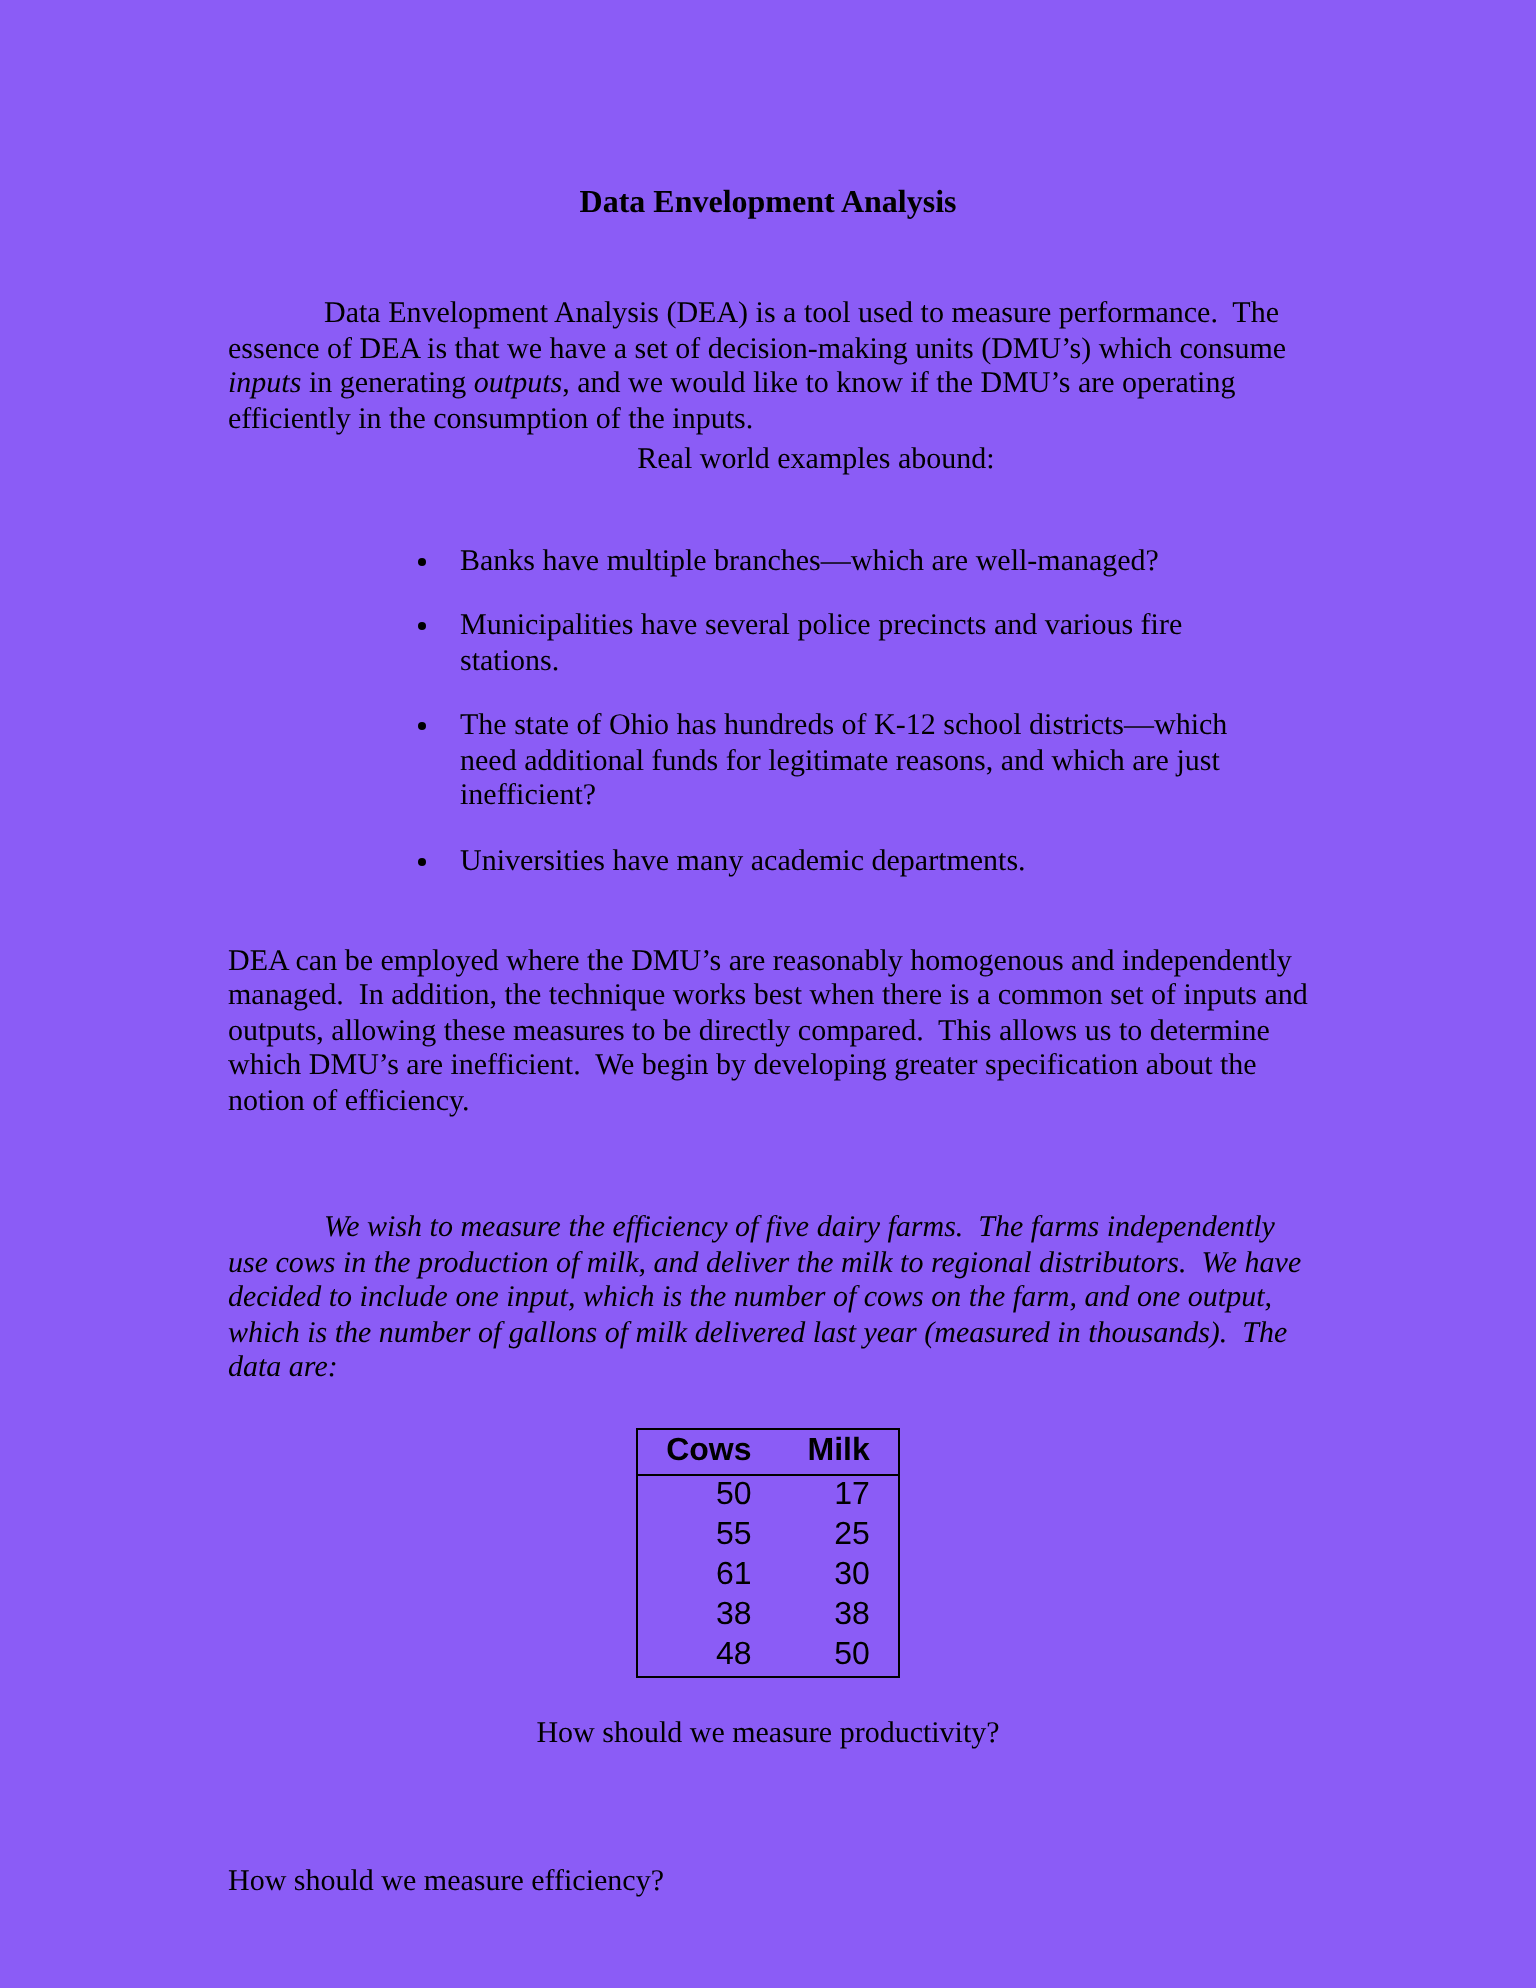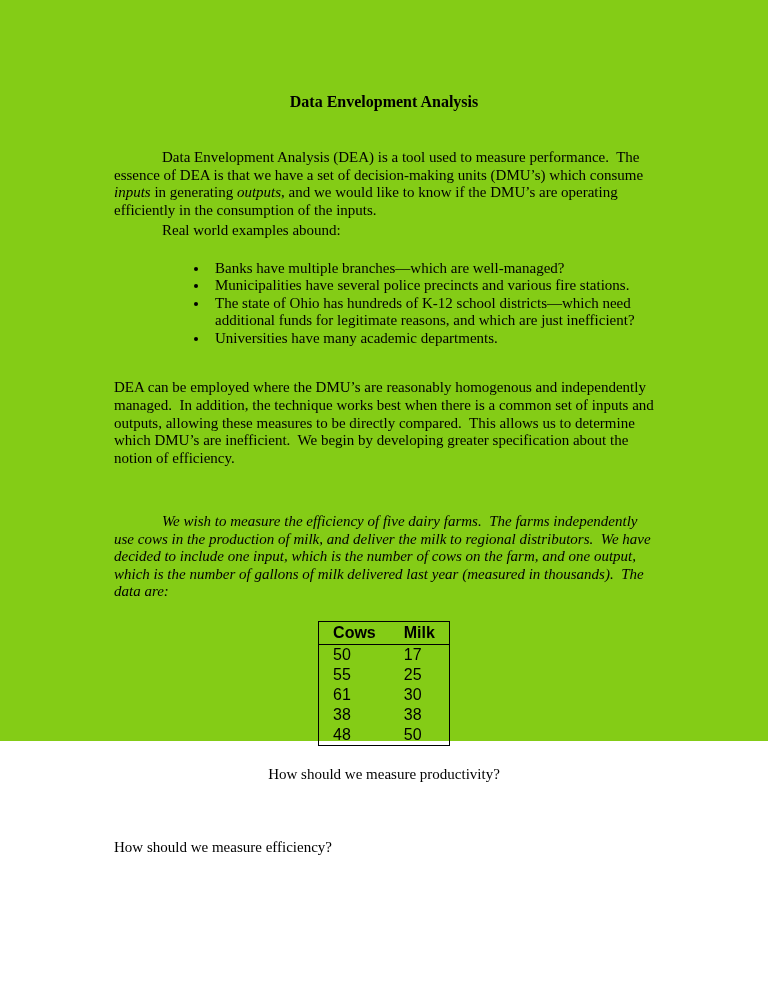--- a/index.html
+++ b/index.html
@@ -11,49 +11,49 @@
     width: 768px;
     height: 994px;
     font-family: "Liberation Serif", serif;
     font-size: 15px;
     color: #000000;
     overflow: hidden;
   }
   .page {
     box-sizing: border-box;
     width: 768px;
-    height: 741px;
+    height: 994px;
     padding: 93px 114px 0 114px;
-    background: #84cc16;
+    background: #8b5cf6;
   }
   .title {
     text-align: center;
     font-weight: bold;
     font-size: 16px;
     margin: 0 0 38px 0;
   }
   p {
     margin: 0;
     line-height: 1.17;
     white-space: pre-wrap;
   }
   .indent-first {
     text-indent: 48px;
   }
   .p-intro { margin-bottom: 3px; }
-  .p-lead  { margin-bottom: 20px; }
+  .p-lead  { margin-bottom: 33px; text-align: center; }
   ul.bullets {
     margin: 0 0 32px 0;
     padding-left: 95px;
     list-style-type: disc;
   }
   ul.bullets li {
     line-height: 1.17;
     padding-left: 6px;
-    margin: 0;
+    margin: 15px;
   }
   .p-body { margin-bottom: 46px; }
   .h-example {
     font-weight: bold;
     text-decoration: underline;
     margin: 0 0 11px 0;
     line-height: 1.17;
   }
   .p-example { margin-bottom: 20px; font-style: italic; }
   table.data-table {
@@ -64,21 +64,21 @@
     border: 1.5px solid #000000;
   }
   table.data-table th {
     font-weight: bold;
     border-bottom: 1px solid #000000;
     padding: 2px 14px 2px 14px;
     text-align: center;
   }
   table.data-table td {
     padding: 1px 14px;
-    text-align: left;
+    text-align: right;
   }
   .q1 { margin-bottom: 56px; text-align: center; }
   .q2 { margin-bottom: 0; }
   em { font-style: italic; }
 </style>
 </head>
 <body>
 
 <div class="page">
 

